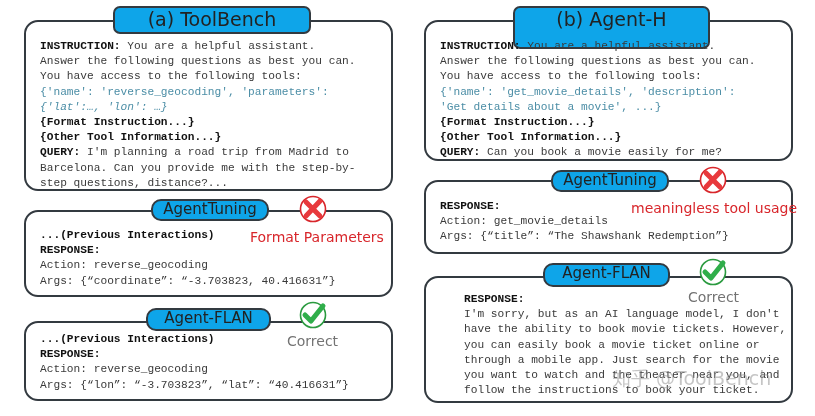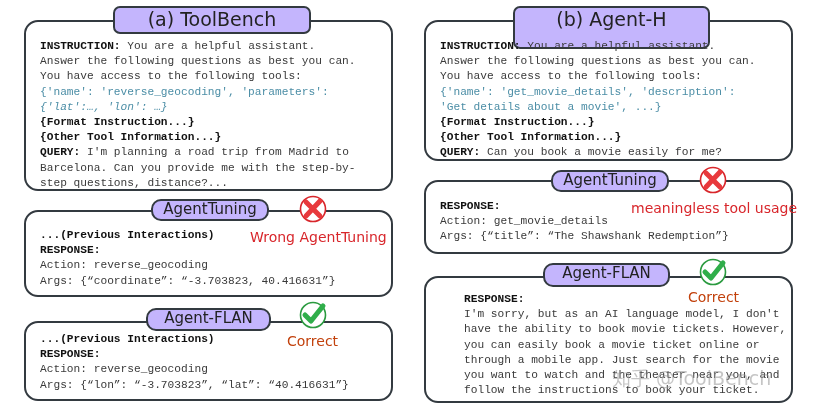--- a/index.html
+++ b/index.html
@@ -1,31 +1,31 @@
 <!DOCTYPE html>
 <html><head>
 <meta charset="utf-8">
 <style>
   html, body { margin:0; padding:0; background:#ffffff; }
   body { width:815px; height:416px; position:relative; overflow:hidden;
          font-family:"Liberation Mono", monospace; color:#333; }
   .box { position:absolute; border:2px solid #333a40; border-radius:14px; background:#fff;
          box-sizing:border-box; }
-  .tab { position:absolute; border:2px solid #333a40; border-radius:7px; background:#c4b5fd;
+  .tab { position:absolute; border:2px solid #333a40; border-radius:7px; background:#0ea5e9;
          box-sizing:border-box; text-align:center; font-family:"DejaVu Sans", sans-serif;
          color:#222; }
   .tab.big { font-size:19px; line-height:23px; font-weight:normal; }
   .tab.small { font-size:15px; line-height:17px;border-radius:10px; }
   .txt { position:absolute; font-size:11.2px; line-height:15.2px; white-space:pre; color:#3a3a3a; }
   .b { font-weight:bold; color:#111; }
   .tool { color:#4c8ea6; }
   .ital { font-style:italic; }
   .badge-label { position:absolute; font-family:"DejaVu Sans", sans-serif; white-space:nowrap; }
   .wrong { color:#d8262b; font-size:14px; }
-  .right { color:#c2410c; font-size:14px; }
+  .right { color:#737373; font-size:14px; }
   .icon { position:absolute; width:30px; height:30px; }
   .watermark { position:absolute; font-family:"DejaVu Sans", sans-serif; font-size:19px;
                color:rgba(150,150,150,0.55); white-space:nowrap; }
 </style>
 </head>
 <body>
 
 <div class="box" style="left:24px;top:20px;width:369px;height:171px;"></div>
 <div class="tab big" style="left:113px;top:6px;width:198px;height:28px;">(a) ToolBench</div>
 
@@ -39,21 +39,21 @@
 <span class="b">QUERY:</span><span> I'm planning a road trip from Madrid to</span>
 <span>Barcelona. Can you provide me with the step-by-</span>
 <span>step questions, distance?...</span></div>
 
 <div class="box" style="left:24px;top:210px;width:369px;height:87px;"></div>
 <div class="tab small" style="left:151px;top:199px;width:118px;height:22px;">AgentTuning</div>
 <svg class="icon" viewBox="0 0 30 30" style="left:298px;top:194px;">
   <circle cx="15" cy="15" r="12.5" fill="#fff" stroke="#d8262b" stroke-width="1.6"></circle>
   <path d="M8 8 L22 22 M22 7 L8 22" stroke="#e8393c" stroke-width="5" stroke-linecap="round"></path>
 </svg>
-<div class="badge-label wrong" style="left:250px;top:229px;">Wrong AgentTuning</div>
+<div class="badge-label wrong" style="left:250px;top:229px;">Format Parameters</div>
 <div class="txt" style="left:40px;top:228px;"><span class="b">...(Previous Interactions)</span>
 <span class="b">RESPONSE:</span>
 <span>Action: reverse_geocoding</span>
 <span>Args: {“coordinate”: “-3.703823, 40.416631”}</span></div>
 
 <div class="box" style="left:24px;top:321px;width:369px;height:80px;"></div>
 <div class="tab small" style="left:146px;top:308px;width:125px;height:23px;">Agent-FLAN</div>
 <svg class="icon" viewBox="0 0 30 30" style="left:298px;top:300px;">
   <circle cx="15" cy="15" r="12.5" fill="#fff" stroke="#2a9a3f" stroke-width="1.6"></circle>
   <path d="M7 15 L13 21 L25 6" fill="none" stroke="#2fae4a" stroke-width="5" stroke-linecap="round" stroke-linejoin="round"></path>

